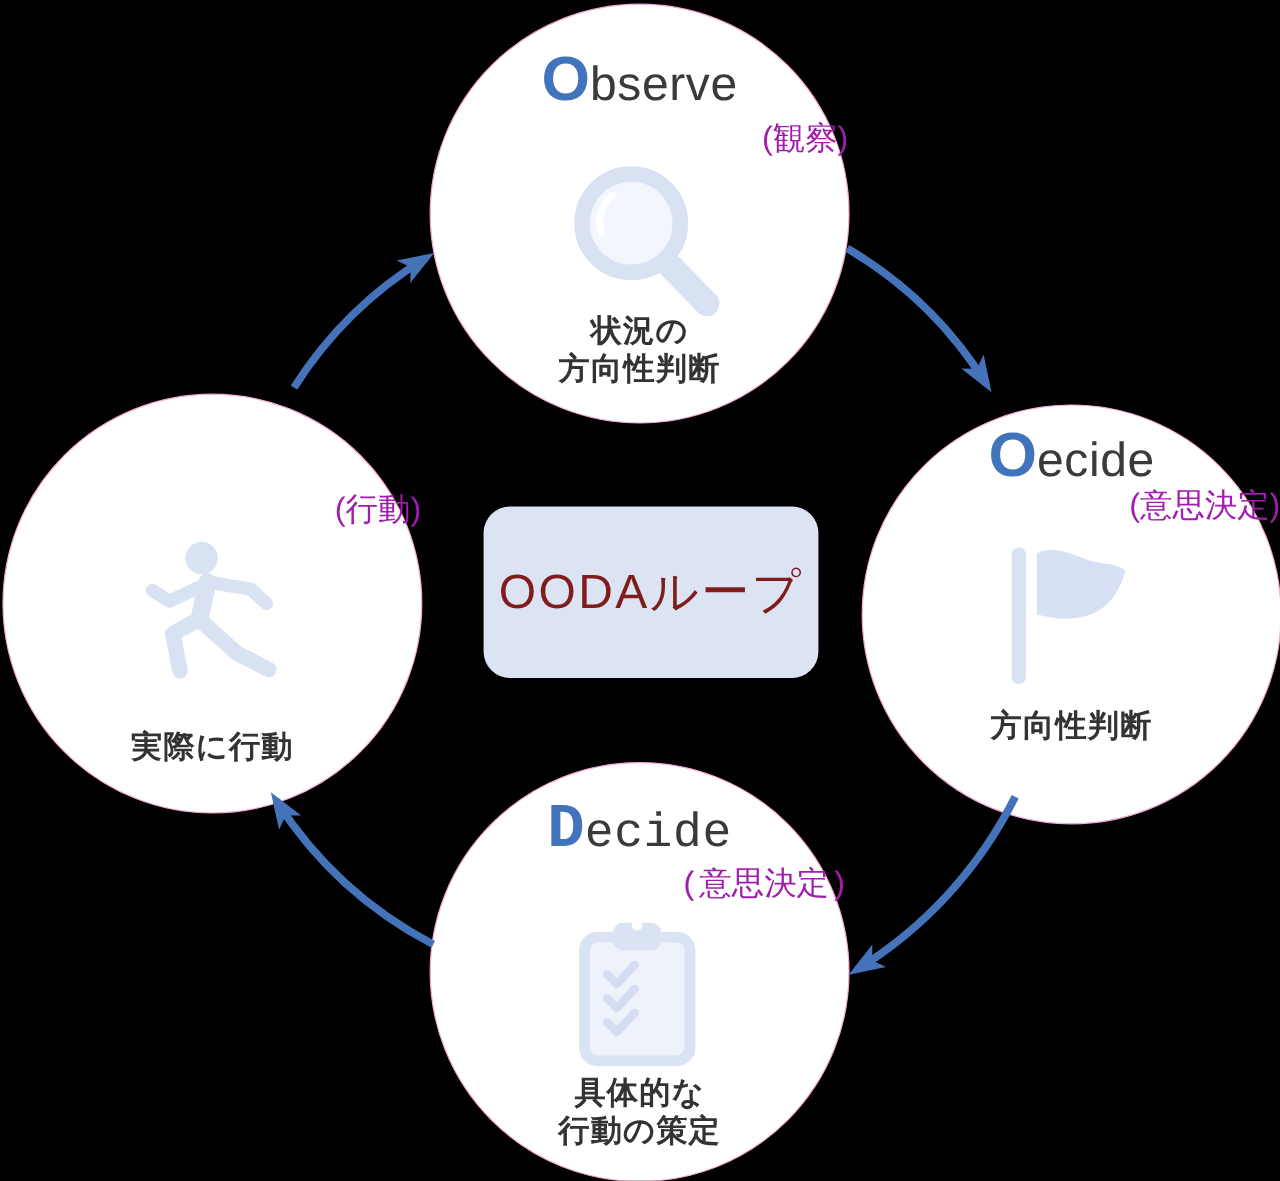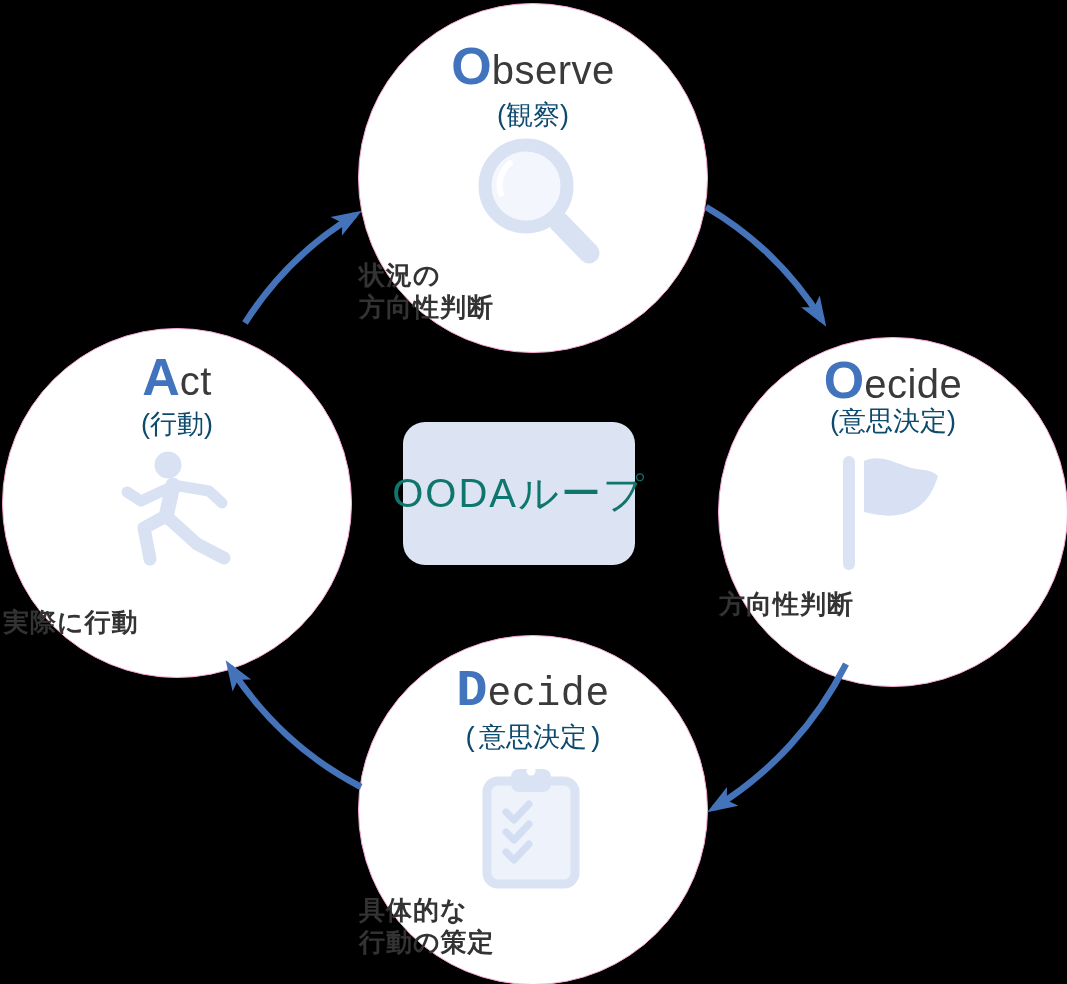--- a/index.html
+++ b/index.html
@@ -19,47 +19,47 @@
   .c-decide{left:358px;top:635px;font-family:Liberation Mono, monospace;}
   .c-act{left:2px;top:328px;}
 
   .node-title{
     position:absolute;left:0;width:100%;text-align:center;
     white-space:nowrap;line-height:1;
   }
   .node-title .initial{font-size:52px;font-weight:700;color:#4273bd;}
   .node-title .rest{font-size:40px;font-weight:400;color:#3a3a3a;letter-spacing:.5px;}
   .node-reading{
-    position:absolute;left:0;width:100%;text-align:center;
-    font-size:27px;color:#0c4a6e;line-height:1;
+    position:absolute;left:0;width:100%;text-align:right;
+    font-size:27px;color:#a21caf;line-height:1;
   }
   .node-caption{
-    position:absolute;left:0;width:100%;text-align:left;
+    position:absolute;left:0;width:100%;text-align:center;
     font-size:26px;font-weight:700;color:#333333;
     line-height:1.24;letter-spacing:1px;
   }
   .node-icon{position:absolute;}
 
   
   .c-observe .node-title{top:36px;}   .c-observe .node-reading{top:98px;}
   .c-observe .node-icon{left:110px;top:132px;} .c-observe .node-caption{top:255px;}
   .c-orient .node-title{top:16px;}    .c-orient .node-reading{top:70px;}
   .c-orient .node-icon{left:107px;top:110px;}  .c-orient .node-caption{top:250px;}
   .c-decide .node-title{top:30px;}    .c-decide .node-reading{top:90px;}
   .c-decide .node-icon{left:100px;top:130px;}  .c-decide .node-caption{top:260px;}
   .c-act .node-title{top:22px;}       .c-act .node-reading{top:82px;}
   .c-act .node-icon{left:110px;top:110px;}     .c-act .node-caption{top:277px;}
 
   .arrows{position:absolute;left:0;top:0;pointer-events:none;}
 
   .center-box{
-    position:absolute;left:403px;top:422px;width:232px;height:143px;
+    position:absolute;left:403px;top:422px;width:279px;height:143px;
     border-radius:22px;background:#dce3f2;
     display:flex;align-items:center;justify-content:center;
-    font-size:40px;color:#0f766e;letter-spacing:2px;white-space:nowrap;
+    font-size:40px;color:#7f1d1d;letter-spacing:2px;white-space:nowrap;
   }
 </style>
 </head>
 <body>
 
 <div class="stage">
 
   <div class="circle c-observe">
     <div class="node-title">
       <span class="initial">O</span><span class="rest">bserve</span>
@@ -103,23 +103,20 @@
       <polyline points="47,66 55,74 70,58" fill="none" stroke="#d3def2" stroke-width="7" stroke-linecap="round" stroke-linejoin="round"></polyline>
       <polyline points="47,86 55,94 70,78" fill="none" stroke="#d3def2" stroke-width="7" stroke-linecap="round" stroke-linejoin="round"></polyline>
     </svg>
     <div class="node-caption">
       <div>具体的な</div>
       <div>行動の策定</div>
     </div>
   </div>
 
   <div class="circle c-act">
-    <div class="node-title">
-      <span class="initial">A</span><span class="rest">ct</span>
-    </div>
     <div class="node-reading">(行動)</div>
     <svg class="node-icon" width="140" height="140" viewBox="0 0 140 140">
       <circle cx="55" cy="26" r="13.5" fill="#d9e2f3"></circle>
       <line x1="60" y1="46" x2="53" y2="78" stroke="#d9e2f3" stroke-width="15" stroke-linecap="round"></line>
       <polyline points="58,48 28,62 14,53" fill="none" stroke="#d9e2f3" stroke-width="11" stroke-linecap="round" stroke-linejoin="round"></polyline>
       <polyline points="60,46 96,52 109,64" fill="none" stroke="#d9e2f3" stroke-width="11" stroke-linecap="round" stroke-linejoin="round"></polyline>
       <polyline points="53,77 31,89 37,120" fill="none" stroke="#d9e2f3" stroke-width="13" stroke-linecap="round" stroke-linejoin="round"></polyline>
       <polyline points="53,77 84,105 111,119" fill="none" stroke="#d9e2f3" stroke-width="13" stroke-linecap="round" stroke-linejoin="round"></polyline>
     </svg>
     <div class="node-caption">

